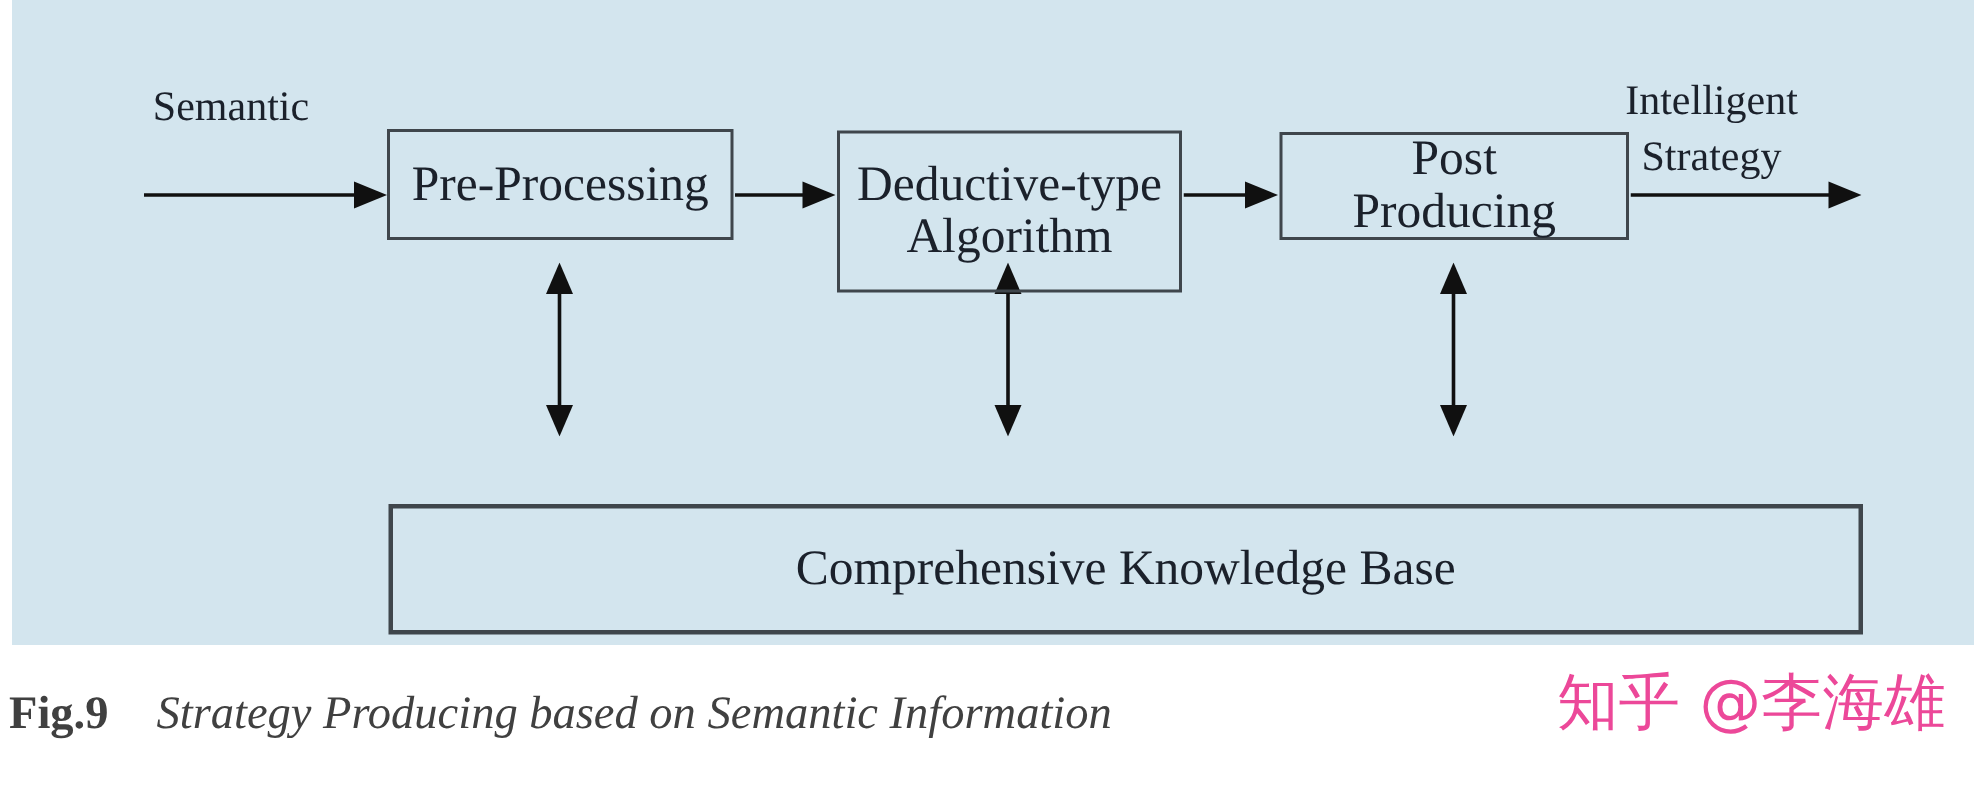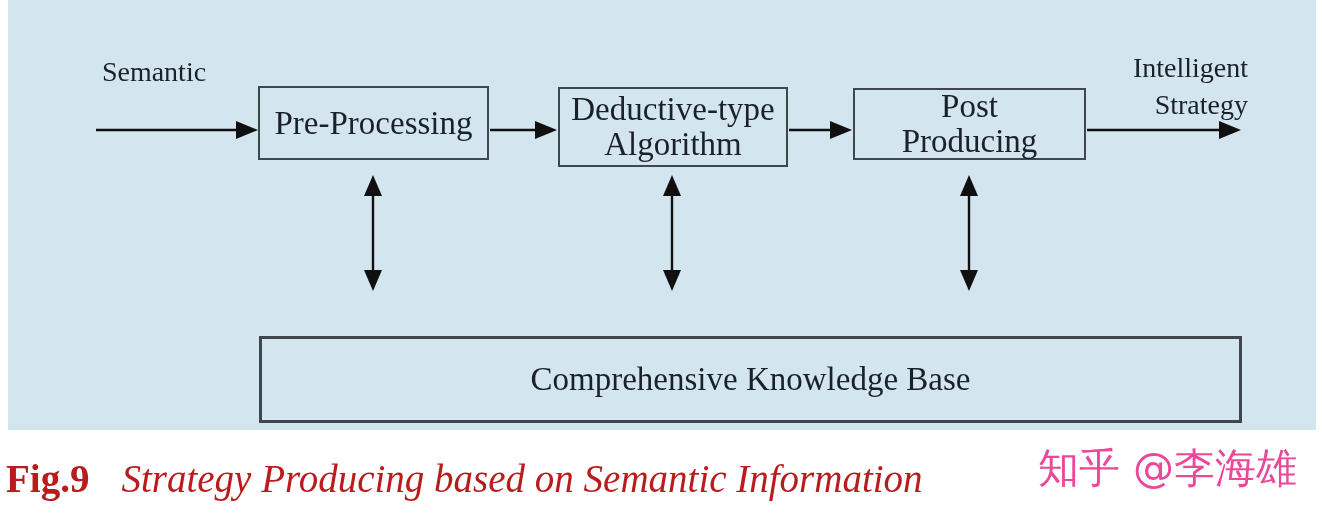--- a/index.html
+++ b/index.html
@@ -18,37 +18,37 @@
     position:absolute;
     border:2px solid #3f464c;
     display:flex;flex-direction:column;align-items:center;justify-content:center;
     text-align:center;
     color:#1b212b;
     font-size:33px;line-height:1.06;
     background:transparent;
     box-sizing:border-box;
   }
   .node-pre{left:258px;top:86px;width:231px;height:74px;align-items:center;}
-  .node-deductive{left:558px;top:87px;width:230px;height:80px;}
+  .node-deductive{left:558px;top:87px;width:230px;height:108px;}
   .node-post{left:853px;top:88px;width:233px;height:72px;}
   .node-kb{left:259px;top:288px;width:983px;height:87px;border-width:3px;margin-top:48px;}
   .flow-label{
     position:absolute;
     text-align:center;
     color:#1b212b;
     font-size:28px;line-height:1.32;
   }
   .flow-label-in{left:68px;top:54px;width:172px;}
-  .flow-label-out{left:1086px;top:50px;width:162px;text-align:right;}
+  .flow-label-out{left:1060px;top:50px;width:162px;}
   .arrow{position:absolute;display:block;}
   .caption{
     position:absolute;left:6px;top:458px;
     display:flex;align-items:baseline;
-    color:#b91c1c;
-    font-size:39px;line-height:1.1;
+    color:#404040;
+    font-size:31px;line-height:1.1;
     white-space:nowrap;
   }
   .caption-label{font-weight:700;}
   .caption-title{font-style:italic;margin-left:32px;}
   .watermark{
     position:absolute;left:1038px;top:446px;
     font-family:"DejaVu Sans","Liberation Sans",sans-serif;
     font-size:41px;line-height:1.1;
     color:#ec4899;
     text-shadow:1px 1px 0 #ffffff;

